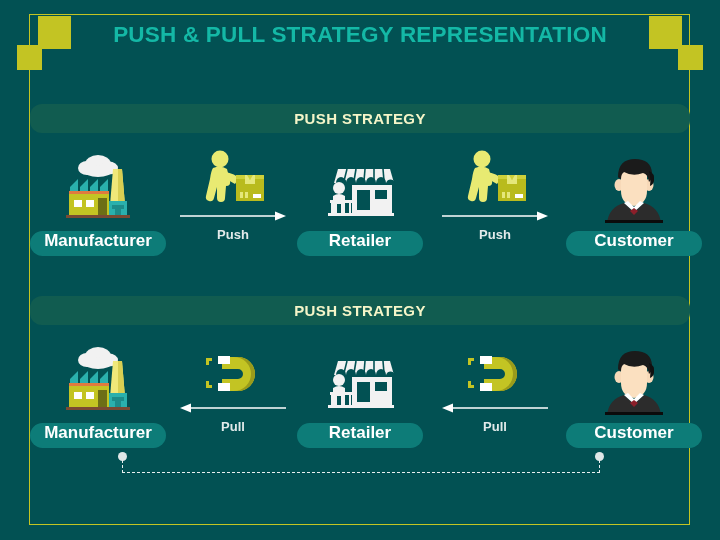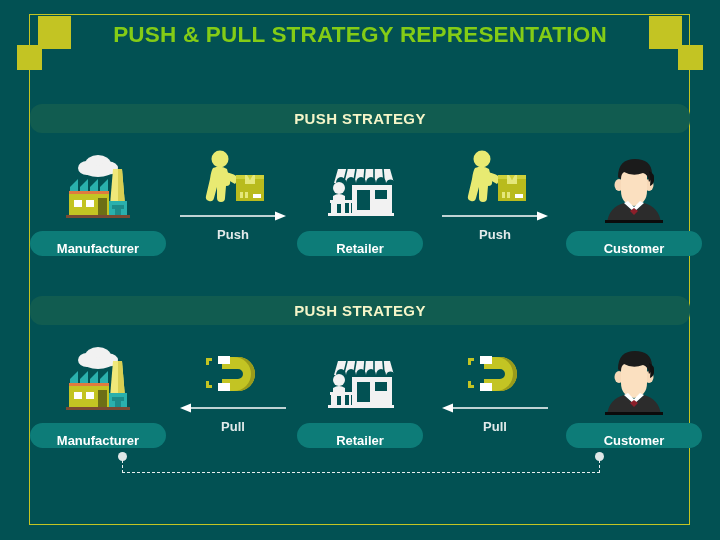--- a/index.html
+++ b/index.html
@@ -40,21 +40,21 @@
   .tr-big  { left: 649px; top: 16px; width: 33px; height: 33px; }
   .tr-small{ left: 678px; top: 45px; width: 25px; height: 25px; }
 
   
   .title {
     position: absolute;
     left: 0;
     top: 22px;
     width: 720px;
     text-align: center;
-    color: #84cc16;
+    color: #14b8a6;
     font-size: 22.5px;
     font-weight: bold;
     letter-spacing: 0.2px;
     font-family: "Liberation Sans", sans-serif;
   }
 
   
   .band {
     position: absolute;
     left: 30px;
@@ -96,24 +96,24 @@
     display: flex;
     align-items: flex-end;
     justify-content: center;
   }
   .pill {
     margin: 8px auto 0 auto;
     background: #0d7c78;
     border-radius: 20px;
     height: 25px;
     display: flex;
-    align-items: flex-end;
+    align-items: flex-start;
     justify-content: center;
     color: #ffffff;
-    font-size: 13px;
+    font-size: 17px;
     font-weight: bold;
   }
   .pill-wide { width: 136px; }
   .pill-mid  { width: 126px; }
 
   .node-mfr { left: 0px; }
   .node-ret { left: 262px; }
   .node-cus { left: 536px; }
 
   

